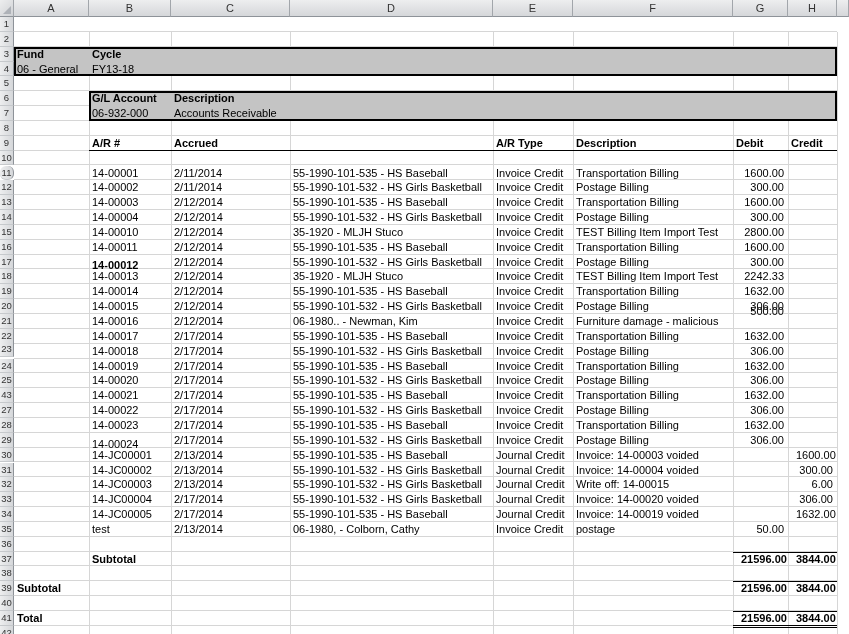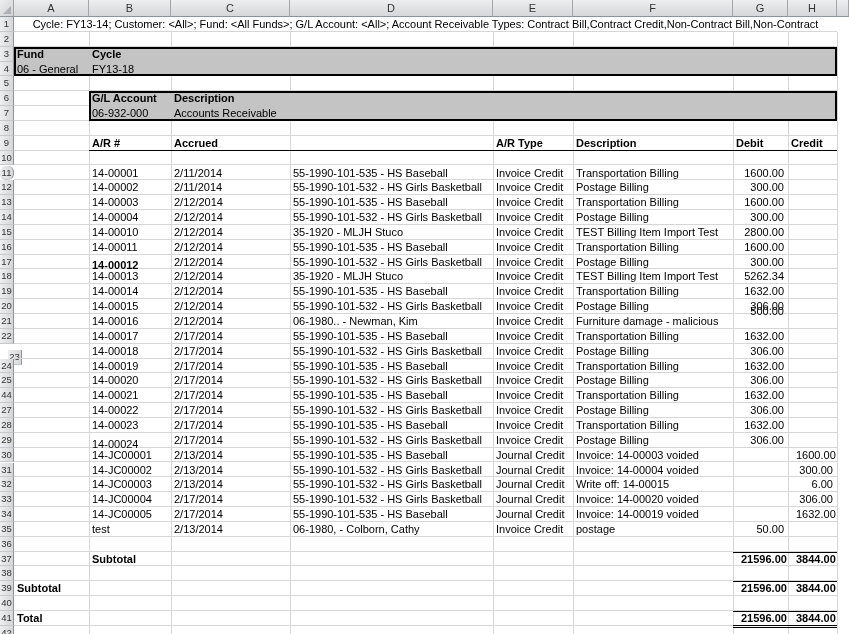--- a/index.html
+++ b/index.html
@@ -67,24 +67,24 @@
       <div class="rowhead" style="top: 195.2px; height: 14.85px; line-height: 14.85px;">13</div>
       <div class="rowhead" style="top: 210.05px; height: 14.85px; line-height: 14.85px;">14</div>
       <div class="rowhead" style="top: 224.9px; height: 14.85px; line-height: 14.85px;">15</div>
       <div class="rowhead" style="top: 239.75px; height: 14.85px; line-height: 14.85px;">16</div>
       <div class="rowhead" style="top: 254.6px; height: 14.85px; line-height: 14.85px;">17</div>
       <div class="rowhead" style="top: 269.45px; height: 14.85px; line-height: 14.85px;">18</div>
       <div class="rowhead" style="top: 284.3px; height: 14.85px; line-height: 14.85px;">19</div>
       <div class="rowhead" style="top: 299.15px; height: 14.85px; line-height: 14.85px;">20</div>
       <div class="rowhead" style="top: 314px; height: 14.85px; line-height: 14.85px;">21</div>
       <div class="rowhead" style="top: 328.85px; height: 14.85px; line-height: 14.85px;">22</div>
-      <div class="rowhead" style="top: 350px; height: 14.85px; line-height: 14.85px; margin-left: 8px;">23</div>
+      <div class="rowhead" style="top: 342px; height: 14.85px; line-height: 14.85px;">23</div>
       <div class="rowhead" style="top: 358.55px; height: 14.85px; line-height: 14.85px;">24</div>
       <div class="rowhead" style="top: 373.4px; height: 14.85px; line-height: 14.85px;">25</div>
-      <div class="rowhead" style="top: 388.25px; height: 14.85px; line-height: 14.85px;">44</div>
+      <div class="rowhead" style="top: 388.25px; height: 14.85px; line-height: 14.85px;">43</div>
       <div class="rowhead" style="top: 403.1px; height: 14.85px; line-height: 14.85px;">27</div>
       <div class="rowhead" style="top: 417.95px; height: 14.85px; line-height: 14.85px;">28</div>
       <div class="rowhead" style="top: 432.8px; height: 14.85px; line-height: 14.85px;">29</div>
       <div class="rowhead" style="top: 447.65px; height: 14.85px; line-height: 14.85px;">30</div>
       <div class="rowhead" style="top: 462.5px; height: 14.85px; line-height: 14.85px;">31</div>
       <div class="rowhead" style="top: 477.35px; height: 14.85px; line-height: 14.85px;">32</div>
       <div class="rowhead" style="top: 492.2px; height: 14.85px; line-height: 14.85px;">33</div>
       <div class="rowhead" style="top: 507.05px; height: 14.85px; line-height: 14.85px;">34</div>
       <div class="rowhead" style="top: 521.9px; height: 14.85px; line-height: 14.85px;">35</div>
       <div class="rowhead" style="top: 536.75px; height: 14.85px; line-height: 14.85px;">36</div>
@@ -191,21 +191,21 @@
       <div class="cell cD" style="top: 254.6px;">55-1990-101-532 - HS Girls Basketball</div>
       <div class="cell cE" style="top: 254.6px;">Invoice Credit</div>
       <div class="cell cF" style="top: 254.6px;">Postage Billing</div>
       <div class="cell cG num" style="top: 254.6px;">300.00</div>
       <div class="cell cH num" style="top: 254.6px;"></div>
       <div class="cell cB" style="top: 269.45px;">14-00013</div>
       <div class="cell cC" style="top: 269.45px;">2/12/2014</div>
       <div class="cell cD" style="top: 269.45px;">35-1920 - MLJH Stuco</div>
       <div class="cell cE" style="top: 269.45px;">Invoice Credit</div>
       <div class="cell cF" style="top: 269.45px;">TEST Billing Item Import Test</div>
-      <div class="cell cG num" style="top: 269.45px;">5262.34</div>
+      <div class="cell cG num" style="top: 269.45px;">2242.33</div>
       <div class="cell cH num" style="top: 269.45px;"></div>
       <div class="cell cB" style="top: 284.3px;">14-00014</div>
       <div class="cell cC" style="top: 284.3px;">2/12/2014</div>
       <div class="cell cD" style="top: 284.3px;">55-1990-101-535 - HS Baseball</div>
       <div class="cell cE" style="top: 284.3px;">Invoice Credit</div>
       <div class="cell cF" style="top: 284.3px;">Transportation Billing</div>
       <div class="cell cG num" style="top: 284.3px;">1632.00</div>
       <div class="cell cH num" style="top: 284.3px;"></div>
       <div class="cell cB" style="top: 299.15px;">14-00015</div>
       <div class="cell cC" style="top: 299.15px;">2/12/2014</div>
@@ -314,21 +314,20 @@
       <div class="cell cH num" style="top: 507.05px;">1632.00</div>
       <div class="cell cB" style="top: 521.9px;">test</div>
       <div class="cell cC" style="top: 521.9px;">2/13/2014</div>
       <div class="cell cD" style="top: 521.9px;">06-1980, - Colborn, Cathy</div>
       <div class="cell cE" style="top: 521.9px;">Invoice Credit</div>
       <div class="cell cF" style="top: 521.9px;">postage</div>
       <div class="cell cG num" style="top: 521.9px;">50.00</div>
       <div class="cell cH num" style="top: 521.9px;"></div>
     </div>
 
-  <div class="titleline">Cycle: FY13-14; Customer: &lt;All&gt;; Fund: &lt;All Funds&gt;; G/L Account: &lt;All&gt;; Account Receivable Types: Contract Bill,Contract Credit,Non-Contract Bill,Non-Contract</div>
 
   <div class="grayblock" style="left:14px;top:46.7px;width:823px;height:29.7px;"></div>
   <div class="cell bold cA" style="top:46.7px;">Fund</div>
   <div class="cell bold cB" style="top:46.7px;">Cycle</div>
   <div class="cell cA" style="top:61.55px;">06 - General</div>
   <div class="cell cB" style="top:61.55px;">FY13-18</div>
 
   <div class="grayblock" style="left:89px;top:91.25px;width:748px;height:29.7px;"></div>
   <div class="cell bold cB" style="top:91.25px;">G/L Account</div>
   <div class="cell bold cC" style="top:91.25px;">Description</div>

